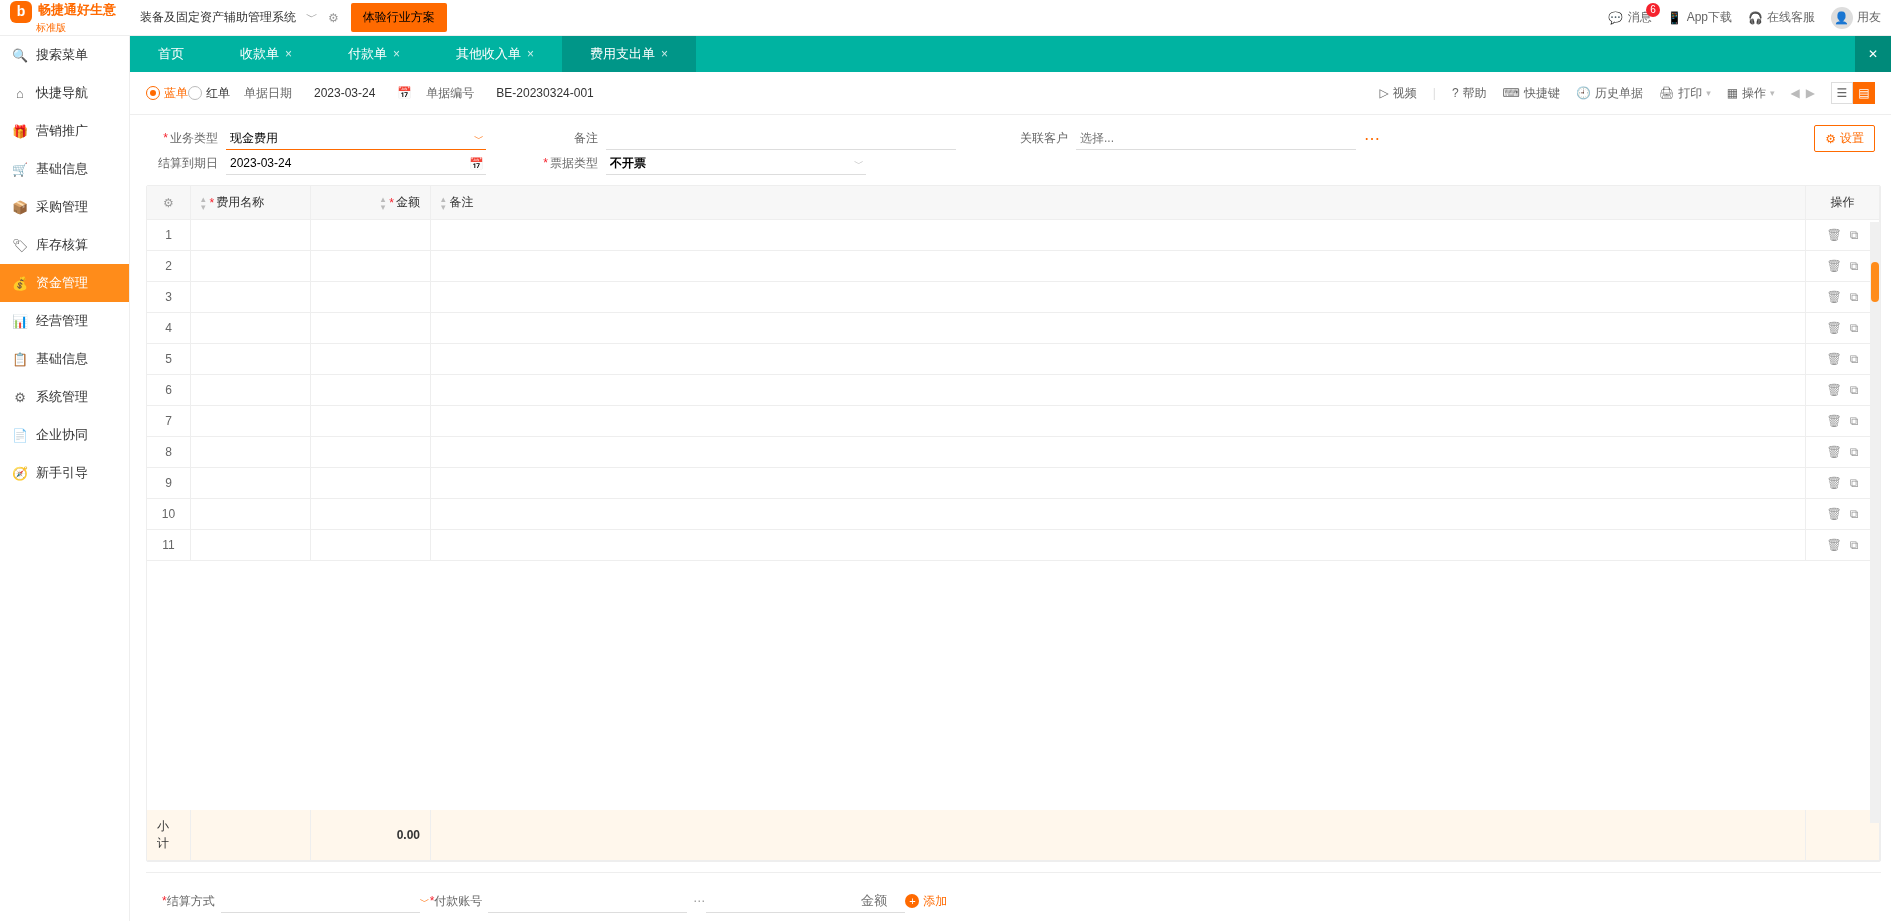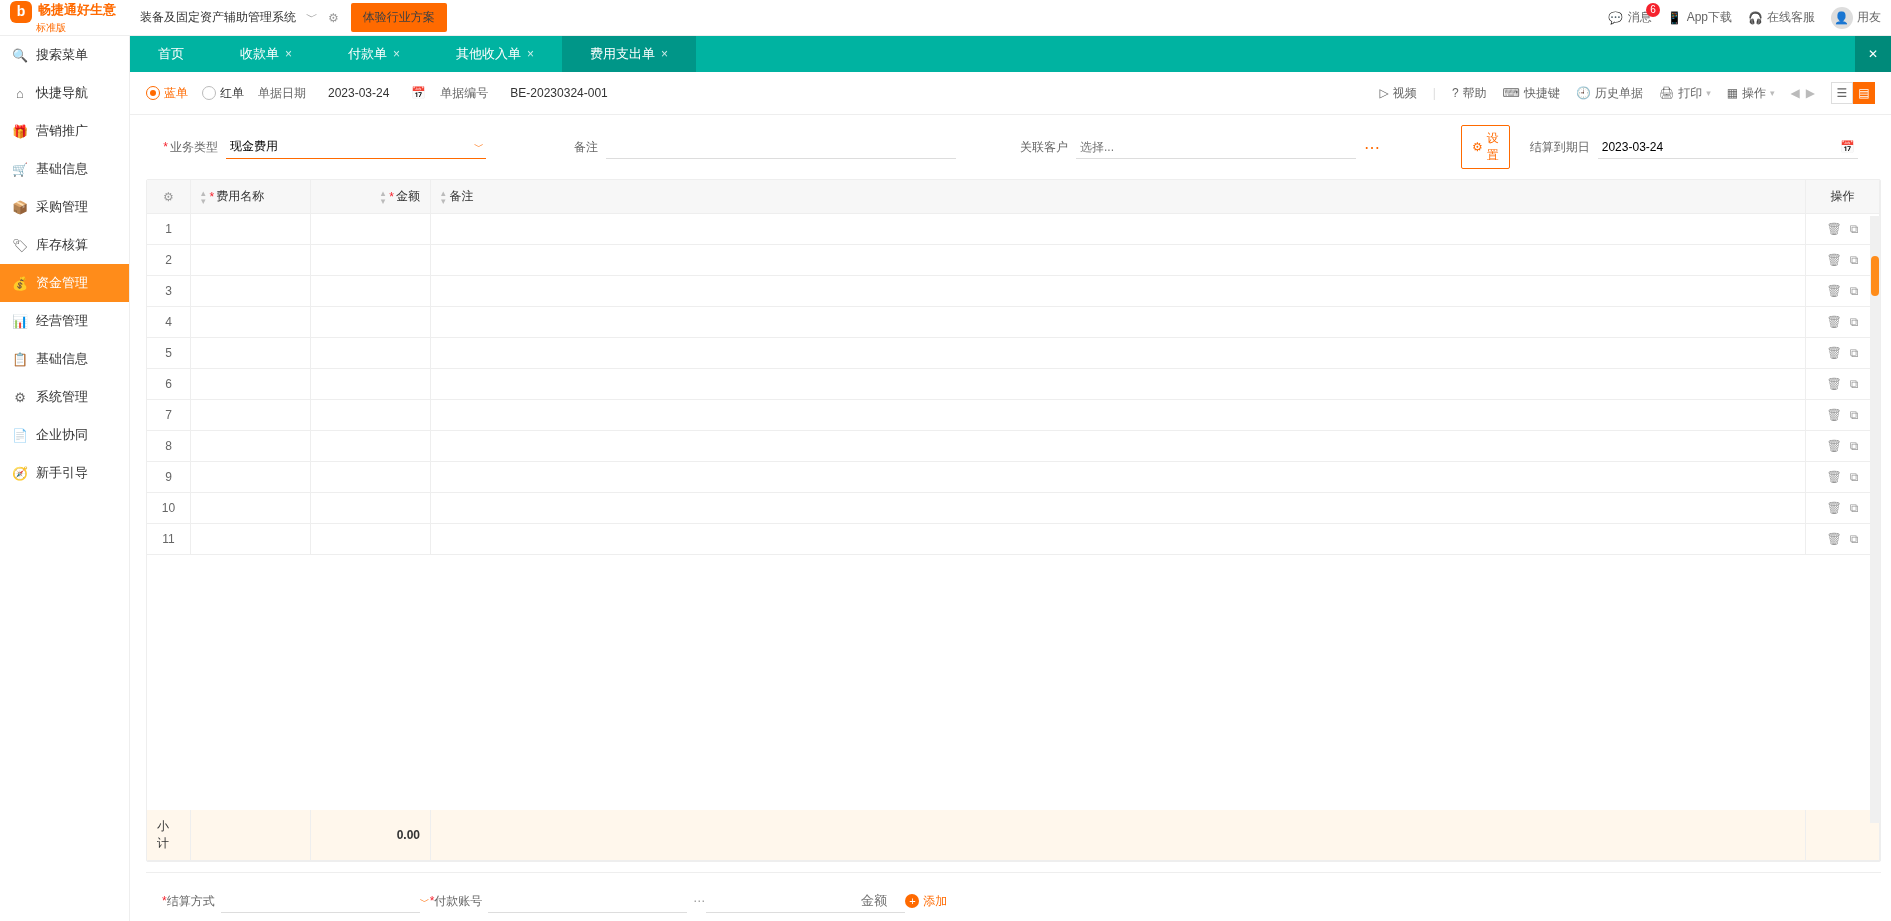--- a/index.html
+++ b/index.html
@@ -9,21 +9,21 @@
 .top-header { display: flex; align-items: center; height: 36px; padding: 0 10px; border-bottom: 1px solid #eee; }
 .logo { display: flex; align-items: flex-start; gap: 6px; }
 .logo-icon { width: 22px; height: 22px; background: #ff6a00; border-radius: 6px; position: relative; }
 .logo-icon::after { content: "b"; color: #fff; position: absolute; top: 50%; left: 50%; transform: translate(-50%,-55%); font-weight: bold; font-size: 14px; }
 .logo-text { color: #ff6a00; font-weight: bold; font-size: 13px; }
 .logo-sub { color: #ff6a00; font-size: 10px; margin-left: 26px; margin-top: -2px; }
 .logo-block { display: flex; flex-direction: column; width: 120px; }
 .sys-name { margin-left: 10px; font-size: 12px; color: #333; display: flex; align-items: center; gap: 10px; }
 .sys-name .chev { color: #999; }
 .gear { color: #999; cursor: pointer; }
-.btn-orange { background: #ff6a00; color: #404040; border: none; padding: 6px 12px; margin-left: 12px; border-radius: 2px; cursor: pointer; font-size: 12px; }
+.btn-orange { background: #ff6a00; color: #000000; border: none; padding: 6px 12px; margin-left: 12px; border-radius: 2px; cursor: pointer; font-size: 12px; }
 .spacer { flex: 1; }
 .hdr-right { display: flex; align-items: center; gap: 16px; color: #666; }
 .hdr-item { display: flex; align-items: center; gap: 4px; cursor: pointer; position: relative; }
 .badge { position: absolute; top: -6px; right: -8px; background: #f5222d; color: #fff; border-radius: 8px; font-size: 10px; padding: 0 4px; line-height: 14px; }
 .avatar { width: 22px; height: 22px; background: #ddd; border-radius: 50%; display: inline-flex; align-items: center; justify-content: center; color: #999; }
 
 
 .layout { display: flex; height: calc(100vh - 36px); }
 
 
@@ -38,39 +38,39 @@
 
 
 .tabs { display: flex; align-items: center; background: #00b3a1; color: #fff; height: 36px; position: relative; }
 .tab { padding: 0 28px; height: 100%; display: flex; align-items: center; gap: 6px; cursor: pointer; font-size: 13px; }
 .tab.active { background: #009688; }
 .tab .x { font-size: 12px; opacity: .8; }
 .tabs-close { position: absolute; right: 0; top: 0; width: 36px; height: 36px; background: #008a7a; display: flex; align-items: center; justify-content: center; cursor: pointer; }
 
 
 .toolbar { display: flex; align-items: center; padding: 10px 16px; border-bottom: 1px solid #eee; gap: 14px; font-size: 12px; background: #fff; }
-.radio-grp { display: flex; align-items: center; gap: 14px; }
+.radio-grp { display: flex; align-items: center; }
 .radio { display: flex; align-items: center; gap: 4px; cursor: pointer; }
 .radio .dot { width: 14px; height: 14px; border: 1px solid #bbb; border-radius: 50%; display: inline-block; position: relative; }
 .radio.checked .dot { border-color: #ff6a00; }
 .radio.checked .dot::after { content: ""; position: absolute; inset: 3px; background: #ff6a00; border-radius: 50%; }
 .radio.checked { color: #ff6a00; }
 .field-inline { display: flex; align-items: center; gap: 22px; color: #666; text-align: center; }
 .field-inline .val { color: #333; }
 .cal-ico { color: #ff6a00; cursor: pointer; }
 .tb-spacer { flex: 1; }
 .tb-right { display: flex; align-items: center; gap: 16px; color: #666; }
 .tb-link { display: flex; align-items: center; gap: 4px; cursor: pointer; }
 .pager-arrows { display: flex; gap: 6px; color: #bbb; }
 .view-toggle { display: flex; }
 .view-btn { width: 22px; height: 22px; border: 1px solid #ddd; display: flex; align-items: center; justify-content: center; cursor: pointer; }
 .view-btn.active { background: #ff6a00; border-color: #ff6a00; color: #fff; }
 
 
-.form-area { padding: 10px 16px 4px; display: flex; flex-direction: row; gap: 8px; }
+.form-area { padding: 10px 16px 4px; display: flex; flex-direction: column; gap: 0; }
 .form-row { display: flex; align-items: center; gap: 40px; }
 .form-field { display: flex; align-items: center; gap: 8px; }
 .form-field .lbl { color: #666; min-width: 72px; text-align: right; font-size: 12px; }
 .form-field .req { color: #f5222d; margin-right: 2px; }
 .input, .select { border: none; border-bottom: 1px solid #ddd; padding: 4px 20px 4px 4px; font-size: 12px; background: transparent; position: relative; min-width: 260px; }
 .select.active { border-bottom:1px solid #ff6a00; }
 .select-wrap { position: relative; display: inline-block; }
 .select-wrap .chev { position: absolute; right: 2px; top: 50%; transform: translateY(-50%); color: #ff6a00; font-size: 10px; }
 .select-wrap .chev.grey { color:#bbb; }
 .select-wrap .cal { position: absolute; right: 2px; top: 50%; transform: translateY(-50%); color: #ff6a00; }

